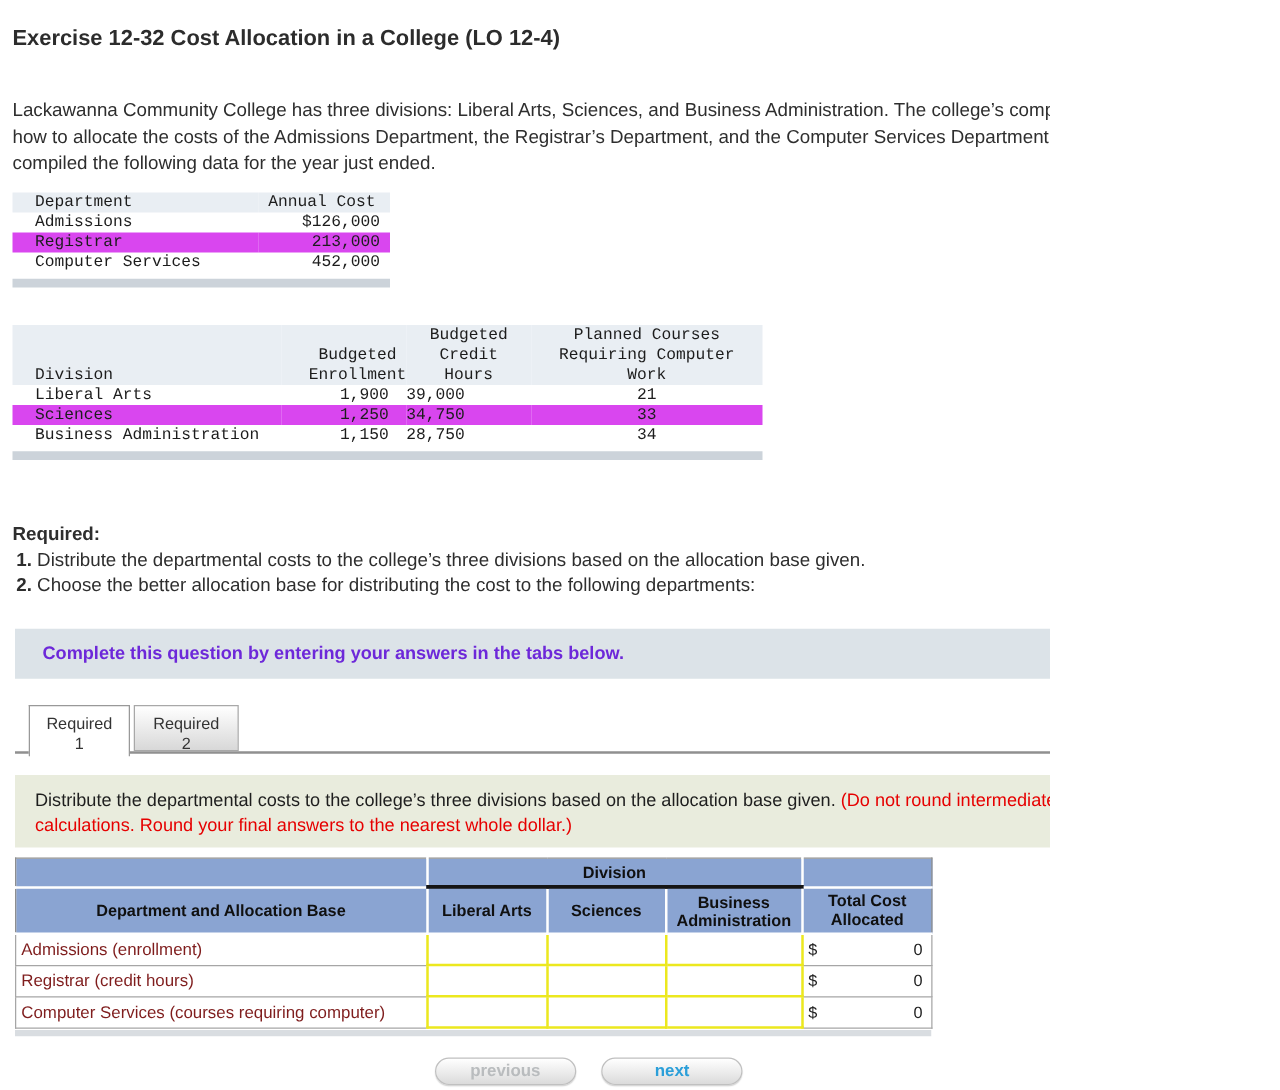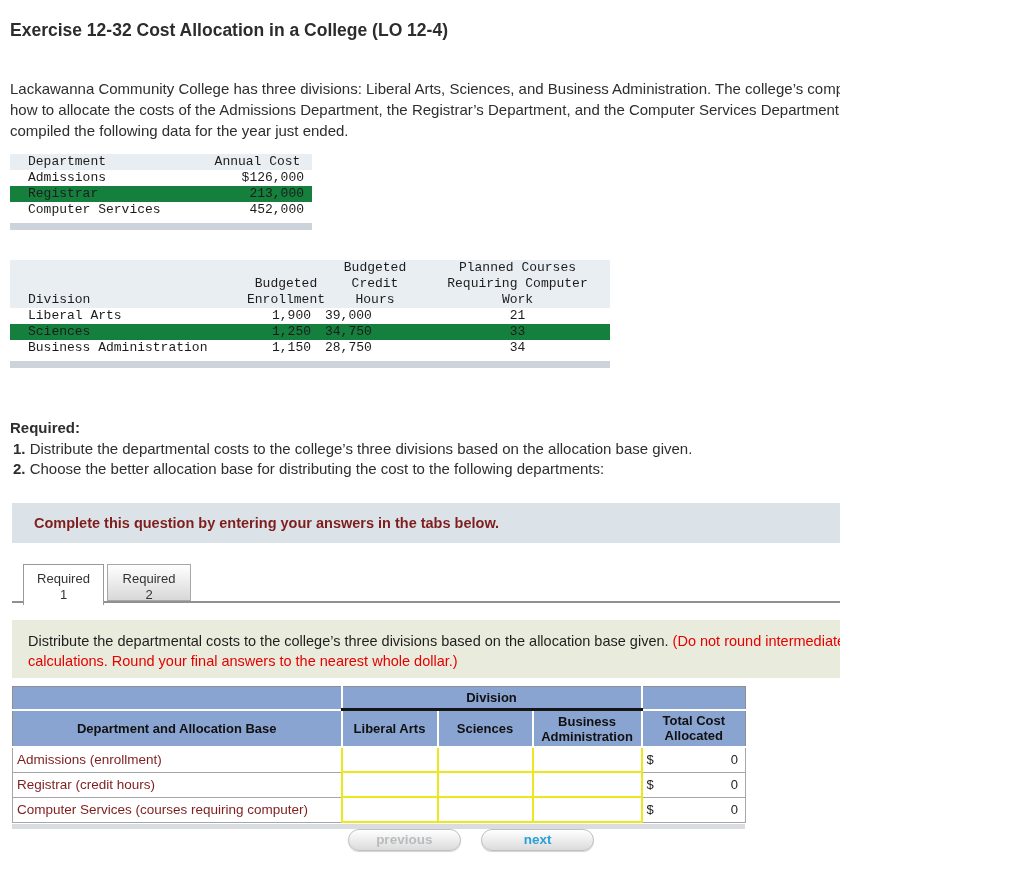--- a/index.html
+++ b/index.html
@@ -11,21 +11,21 @@
   .intro{position:absolute;top:78px;left:10px;width:1008px;font-size:15px;line-height:21px;color:#2e2e2e;}
 
   
   .mono-block{position:absolute;}
   #cost-block{top:154px;left:10px;width:302px;}
   #division-block{top:260px;left:10px;width:600px;}
   .mono-table{border-collapse:collapse;width:100%;
       font-family:"Liberation Mono","DejaVu Sans Mono",monospace;font-size:13px;color:#1c1c1c;}
   .mono-table th,.mono-table td{padding:0;font-weight:normal;line-height:16px;vertical-align:bottom;}
   .mono-table thead tr{background:#e9eef3;}
-  .mono-table tr.alt{background:#15803d;}
+  .mono-table tr.alt{background:#d946ef;}
   .mono-table .left{text-align:left;padding-left:18px;}
   .mono-table .hdr-right{padding-right:4px;}
   #cost-block .num{text-align:right;padding-right:8px;}
   .pre{white-space:pre-line;}
   #division-block th{text-align:center;}
   #division-block th.left{text-align:left;}
   #division-block th.enr{padding-left:22px;}
   #division-block td.enr{text-align:right;padding-right:14px;margin-top:16px;}
   #division-block td.crh{padding-right:20px;}
   #division-block td.cmp,#division-block th.cmp{text-align:center;}
@@ -33,21 +33,21 @@
 
   
   #required{position:absolute;top:418px;left:10px;font-size:15px;line-height:20.5px;color:#2e2e2e;}
   .req-head{font-weight:bold;}
   .req-item{padding-left:3px;}
   .req-item .num{font-weight:bold;}
 
   
   #banner{position:absolute;top:503px;left:12px;width:918px;height:40px;background:#dce3e8;
       display:flex;align-items:center;box-sizing:border-box;padding-left:22px;
-      font-weight:bold;font-size:14.5px;color:#7f1d1d;}
+      font-weight:bold;font-size:14.5px;color:#6d28d9;}
 
   
   #tabs{position:absolute;top:564px;left:12px;width:918px;height:37px;
       border-bottom:2px solid #909090;display:flex;align-items:flex-start;}
   .tab{box-sizing:border-box;text-align:center;font-size:13px;line-height:16px;color:#333;
       overflow:hidden;cursor:pointer;}
   .tab .l1{margin-top:6px;}
   .tab-active{width:81px;height:41px;margin-left:11px;background:#fff;
       border:1px solid #999;border-bottom:0;position:relative;z-index:2;}
   .tab-inactive{width:84px;height:37px;margin-left:3px;border:1px solid #a8a8a8;
@@ -75,21 +75,21 @@
   .atable td.total .tflex{display:flex;justify-content:space-between;align-items:center;padding:0 7px 0 4px;}
   .ashadow{width:733px;height:5px;background:#d9dde1;margin-top:1px;}
 
   
   #btnrow{position:absolute;top:829px;left:12px;width:918px;text-align:center;}
   .pill{display:inline-block;width:113px;height:22px;line-height:20px;margin:0 8px;
       border:1px solid #c0c0c0;border-radius:11px;background:linear-gradient(#ffffff,#dbdbdb);
       box-shadow:0 1px 1px rgba(0,0,0,.18);font-family:"Liberation Sans",sans-serif;
       font-weight:bold;font-size:13.5px;text-align:center;cursor:pointer;padding:0;}
   .prev{color:#b9bcbe;}
-  .next{color:#2b9fd9;}
+  .next{color:#2b9fd9;margin-top:17px;}
 </style>
 </head>
 <body>
 
 <div class="page">
 
   <h1 class="title">Exercise 12-32 Cost Allocation in a College (LO 12-4)</h1>
 
   <div class="intro">Lackawanna Community College has three divisions: Liberal Arts, Sciences, and Business Administration. The college’s comptroller is trying to decide how to allocate the costs of the Admissions Department, the Registrar’s Department, and the Computer Services Department. The comptroller has compiled the following data for the year just ended.</div>
 

